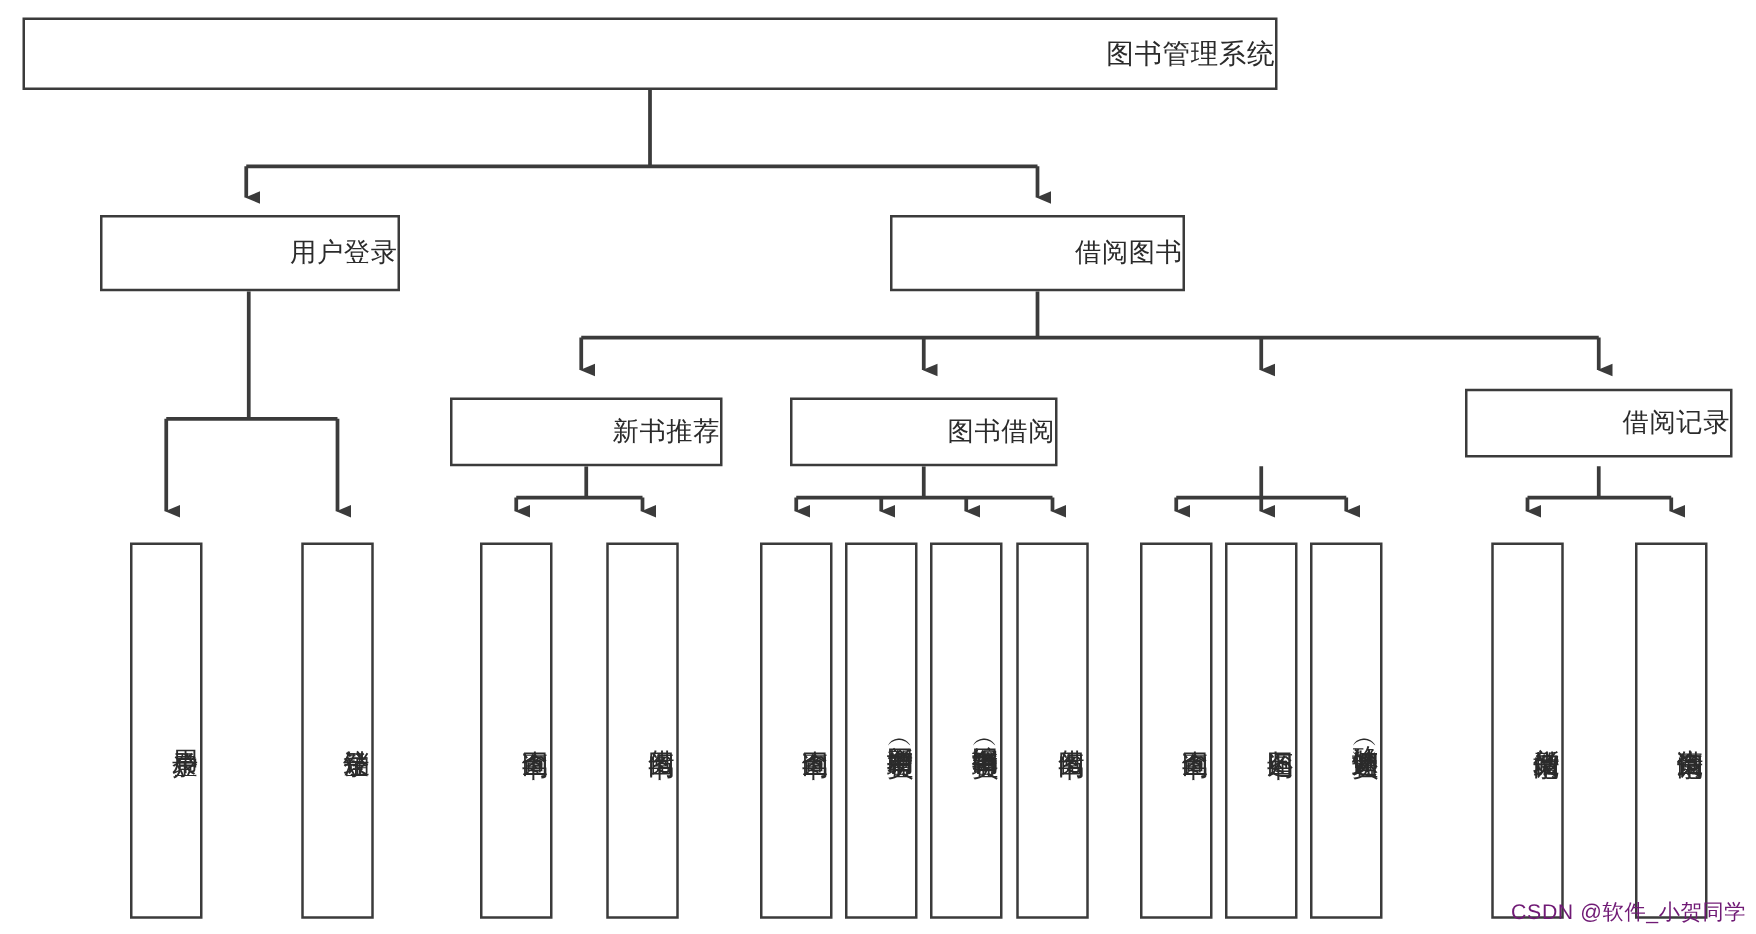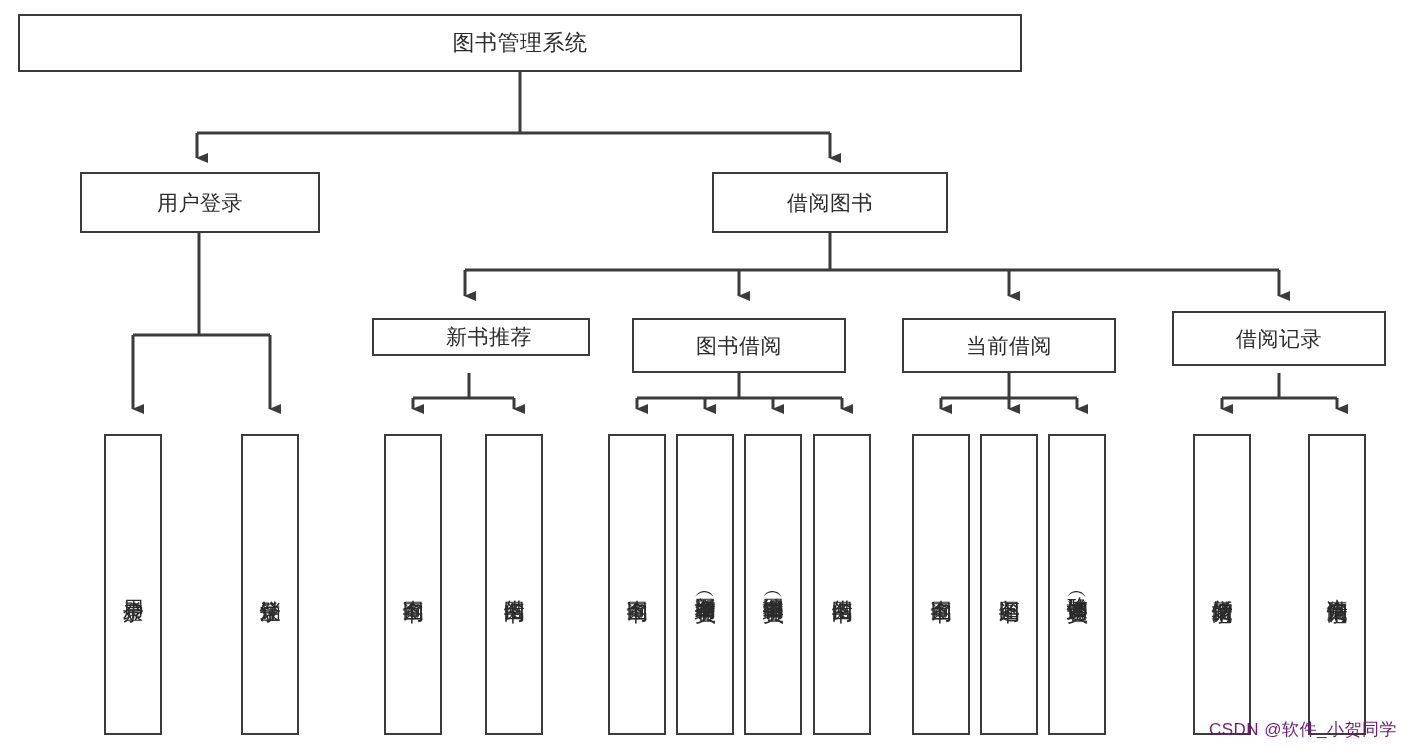--- a/index.html
+++ b/index.html
@@ -24,21 +24,21 @@
     width: 1405px;
     height: 747px;
   }
   .node {
     position: absolute;
     box-sizing: border-box;
     background: #ffffff;
     border: 2px solid #3b3b3b;
     display: flex;
     align-items: center;
-    justify-content: center;
+    justify-content: flex-end;
     color: #2b2b2b;
   }
   .node.horiz {
     font-size: 21px;
     letter-spacing: 0.5px;
     line-height: 1.1;
   }
   .node.vert {
     font-size: 21px;
     line-height: 1.26;
@@ -127,31 +127,28 @@
   </div>
 
   <div class="node horiz" style="left:80px; top:172px; width:240px; height:61px;">
     <span>用户登录</span>
   </div>
 
   <div class="node horiz" style="left:712px; top:172px; width:236px; height:61px;">
     <span>借阅图书</span>
   </div>
 
-  <div class="node horiz" style="left:372px; top:318px; width:218px; height:38px;padding-left:16px;">
+  <div class="node horiz" style="left:360px; top:318px; width:218px; height:55px;padding-left:16px;">
     <span>新书推荐</span>
   </div>
 
   <div class="node horiz" style="left:632px; top:318px; width:214px; height:55px;">
     <span>图书借阅</span>
   </div>
 
-  <div class="node horiz" style="left:902px; top:318px; width:214px; height:55px;">
-    <span>当前借阅</span>
-  </div>
 
   <div class="node horiz" style="left:1172px; top:311px; width:214px; height:55px;">
     <span>借阅记录</span>
   </div>
 
   <div class="node vert" style="left:104px; top:434px; width:58px; height:301px;">
     <span class="vlabel">用户登录</span>
   </div>
 
   <div class="node vert" style="left:241px; top:434px; width:58px; height:301px;">

